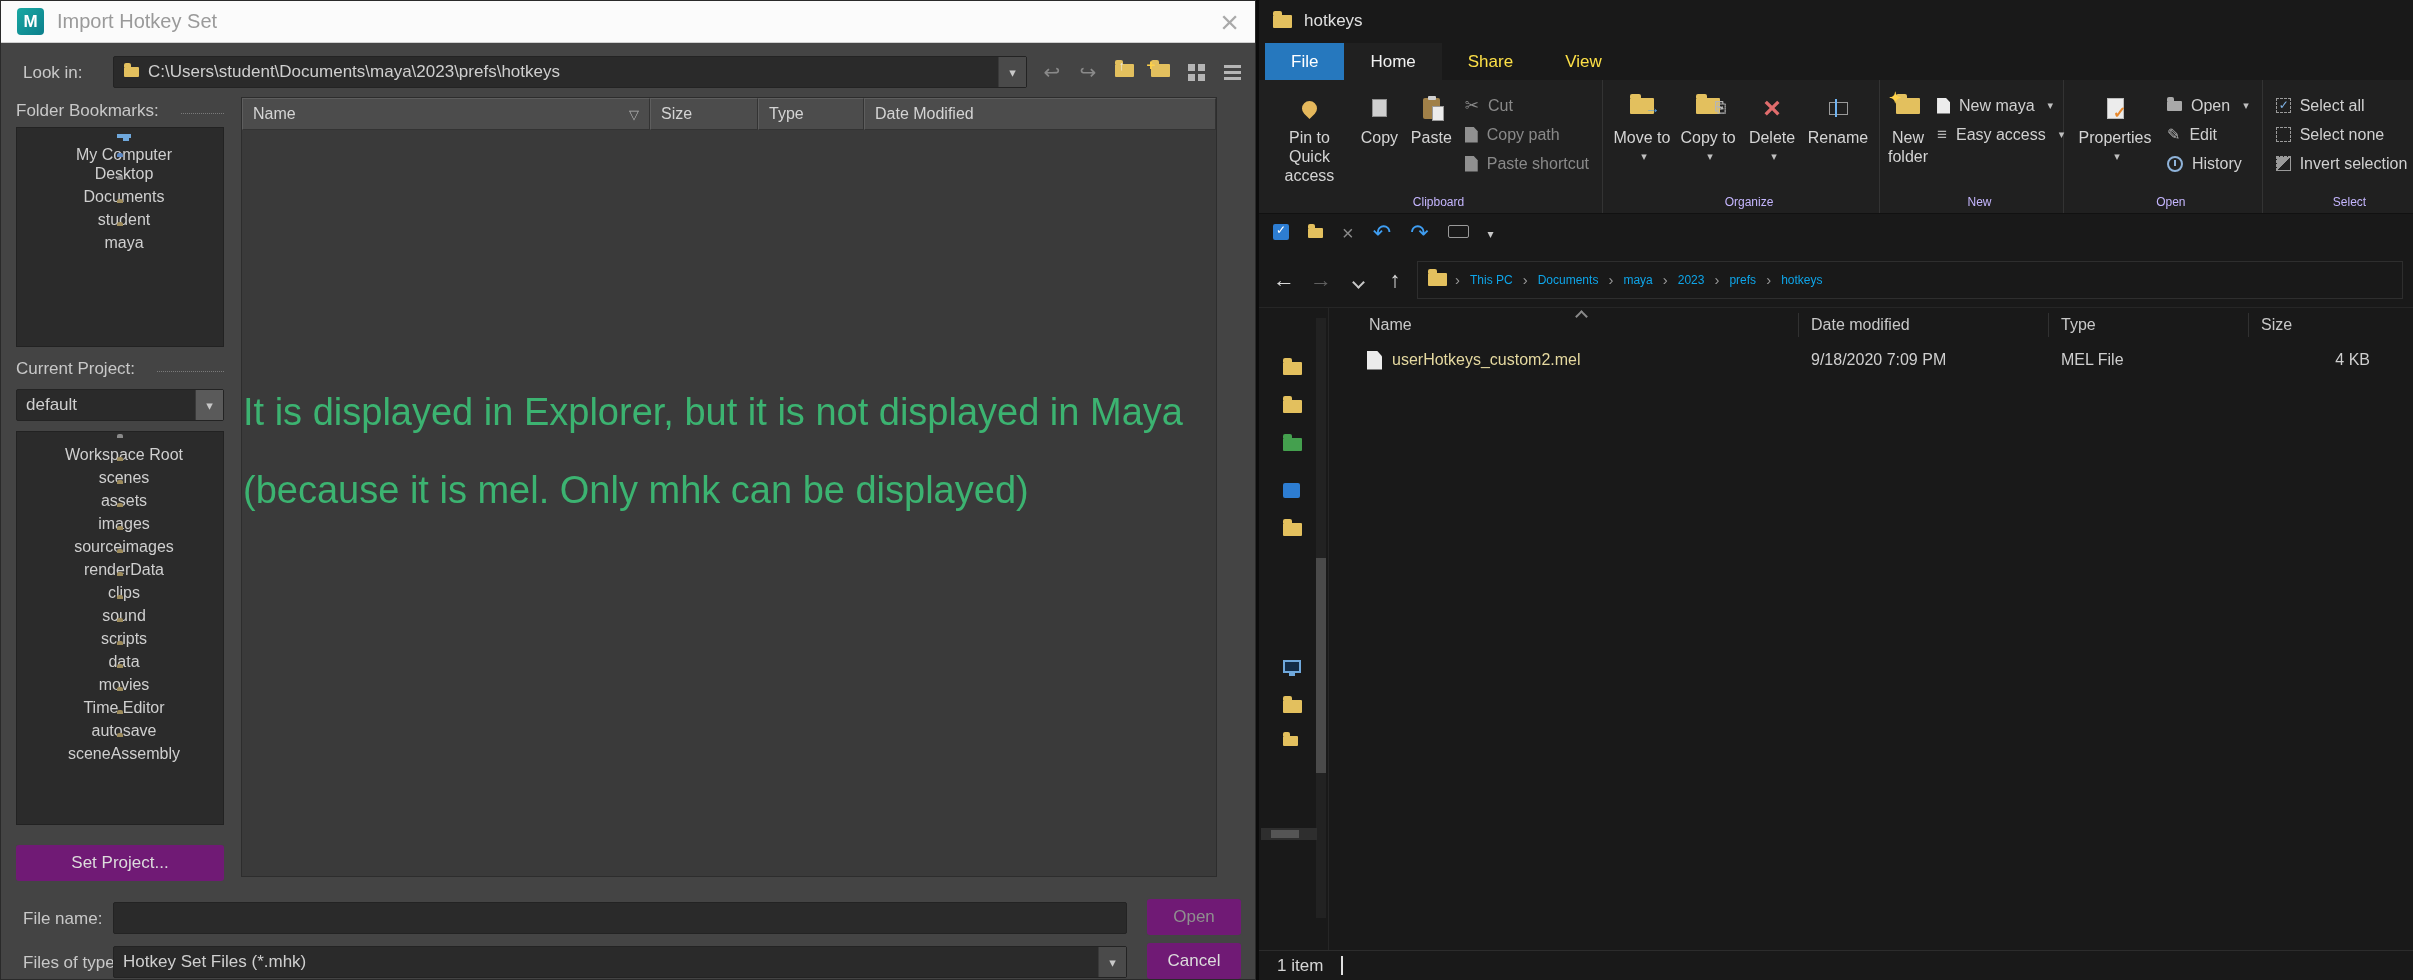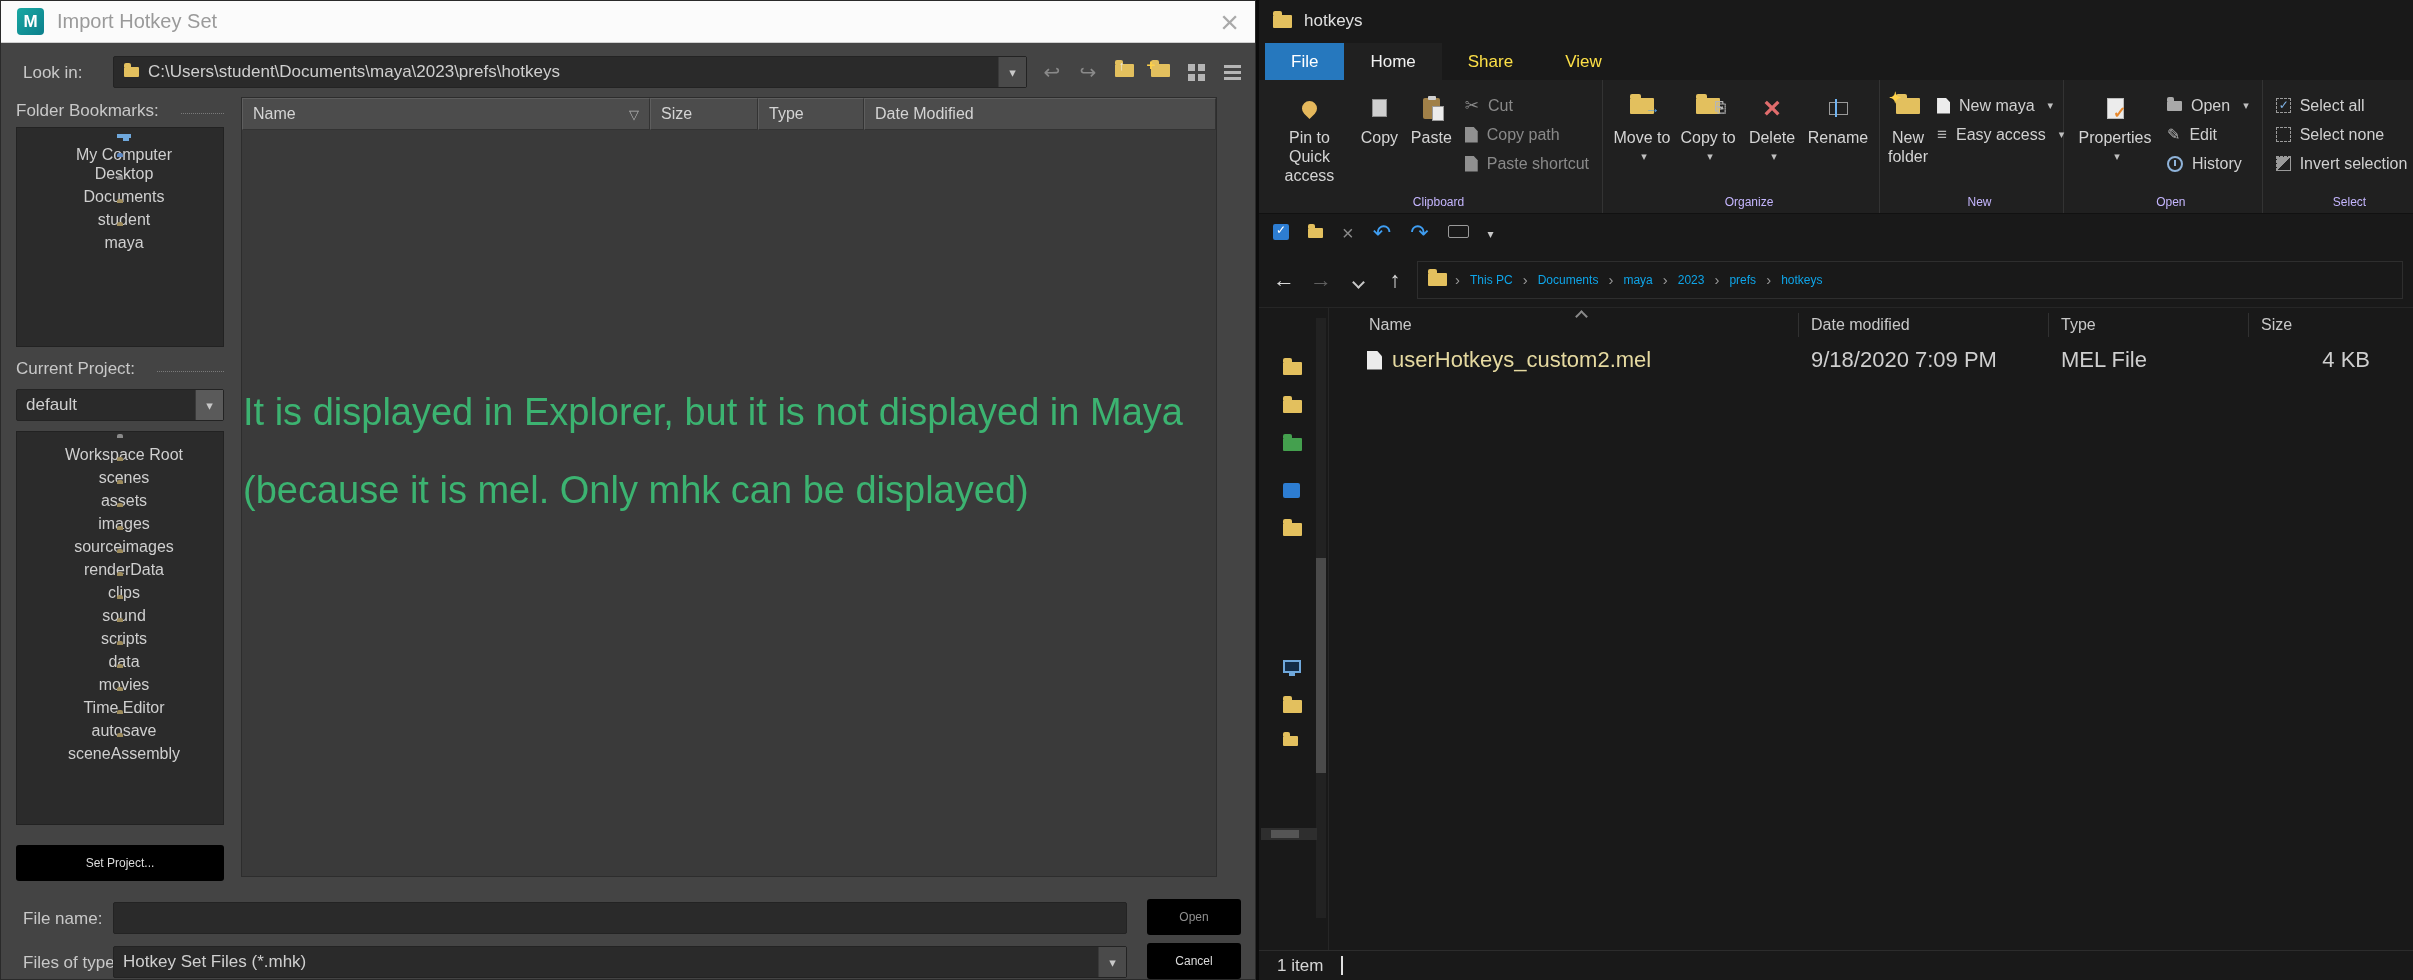--- a/index.html
+++ b/index.html
@@ -77,21 +77,21 @@
   .mtitle { flex:1; color:#9a9a9a; font-size:20px; }
   .mclose { color:#a9a9a9; font-size:32px; line-height:1; }
   .mlbl { color:#c8c8c8; font-size:17px; }
   .mfield { background:#2a2a2a; border:1px solid #232323; border-radius:2px;
             display:flex; align-items:center; color:#cfcfcf; font-size:17px; }
   .dashrow { display:flex; align-items:center;gap:14px; }
   .dash { flex:1; border-top:1px dotted #7a7a7a; margin-left:8px; margin-top:4px; }
   .mpanel { background:#2b2b2b; border:1px solid #222; padding-top:6px; overflow:hidden; }
   .mitem { height:23px; display:flex; align-items:center; gap:8px; padding-left:8px;
            color:#cfcfcf; font-size:16px; white-space:nowrap;flex-direction:column; }
-  .mbtn { background:#000000; border-radius:3px; color:#dcdcdc; font-size:12px;
+  .mbtn { background:#701a75; border-radius:3px; color:#dcdcdc; font-size:17px;
           display:flex; align-items:center; justify-content:center; }
   .tbtn { width:30px; height:30px; display:flex; align-items:center; justify-content:center; }
   .mfa { position:absolute; left:240px; top:96px; width:976px; height:780px;
          background:#3a3a3a; border:1px solid #2d2d2d; }
   .mfh { display:flex; height:32px; }
   .mfc { background:#4c4c4c; border:1px solid; border-color:#5e5e5e #333 #333 #5e5e5e;
          color:#d4d4d4; font-size:16px; display:flex; align-items:center; padding:0 10px; }
   .mann { position:absolute; left:242px; top:372px; width:945px;
           font-size:38px; line-height:78px; }
   .mddbtn { width:28px; align-self:stretch; background:#4a4a4a; border-left:1px solid #3a3a3a;
@@ -128,21 +128,21 @@
   .navg { font-size:22px; color:#d8d8d8; width:30px; text-align:center; }
   .crumbbox { flex:1; height:38px; display:flex; align-items:center; gap:2px;
               border:1px solid #2e2e2e; background:#191919; padding:0 10px; overflow:hidden; }
   .crumb { color:#0ea5e9; font-size:12px; padding:0 8px; white-space:nowrap; }
   .csep { color:#9a9a9a; font-size:15px; }
   .emain { position:absolute; left:0; top:308px; width:1154px; height:642px; display:flex; }
   .eside { position:relative; width:70px; border-right:1px solid #262626; flex:0 0 auto; }
   .econtent { position:relative; flex:1; }
   .ehead { display:flex; height:34px; align-items:center; color:#c8c8c8; font-size:16px; }
   .ehc { border-right:1px solid #313131; height:24px; display:flex; align-items:center; padding-left:12px; }
-  .erow { display:flex; height:36px; align-items:center; color:#cfcfcf; font-size:22px; }
+  .erow { display:flex; height:36px; align-items:center; color:#cfcfcf; font-size:16px; }
   .estat { position:absolute; left:0; bottom:0; width:100%; height:30px;
            border-top:1px solid #2c2c2c; display:flex; align-items:center;
            padding-left:18px; gap:18px; color:#d6d6d6; font-size:17px; background:#191919; }
   .sidei { position:absolute; left:24px; }
   .vsb { position:absolute; right:2px; top:10px; width:10px; height:600px; background:#222; }
   .vsbt { position:absolute; left:0; width:10px; background:#4a4a4a; }
   .hsb { position:absolute; left:2px; top:520px; width:56px; height:12px; background:#2e2e2e; }
   .hsbt { position:absolute; left:10px; top:2px; width:28px; height:8px; background:#555; }
 </style>
 </head>

